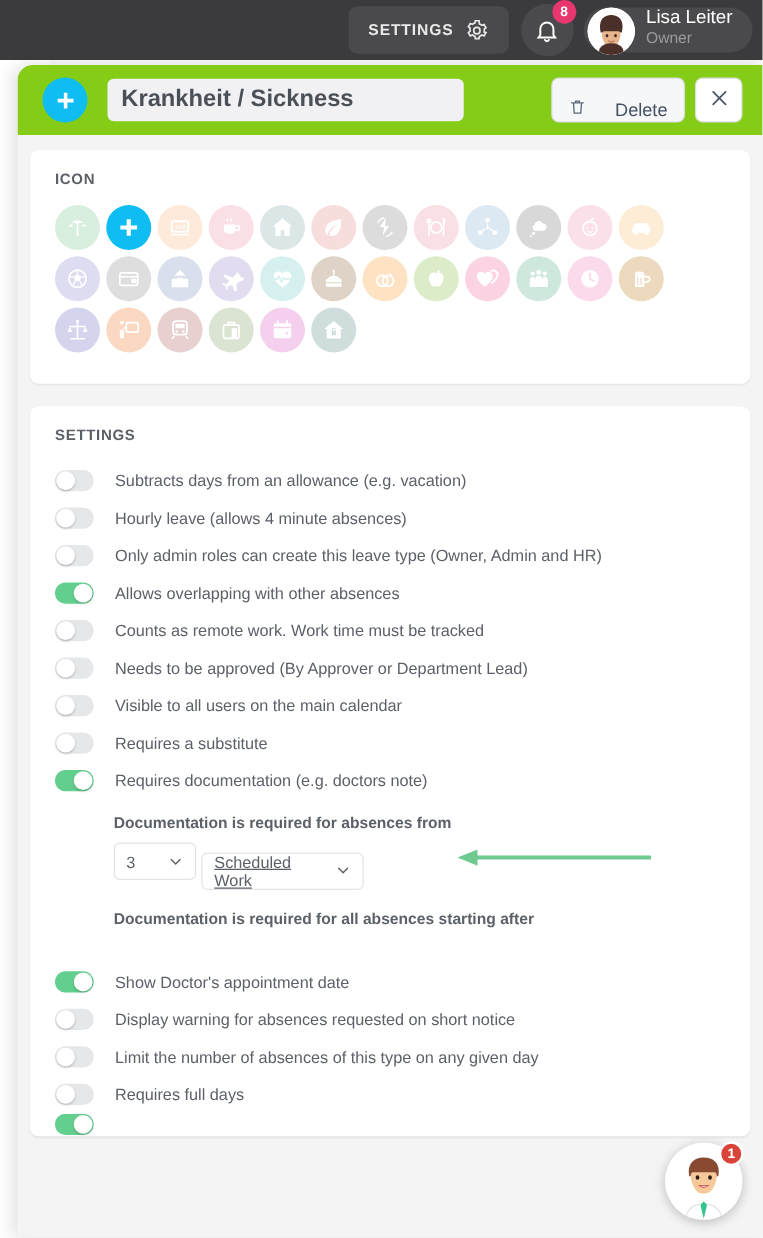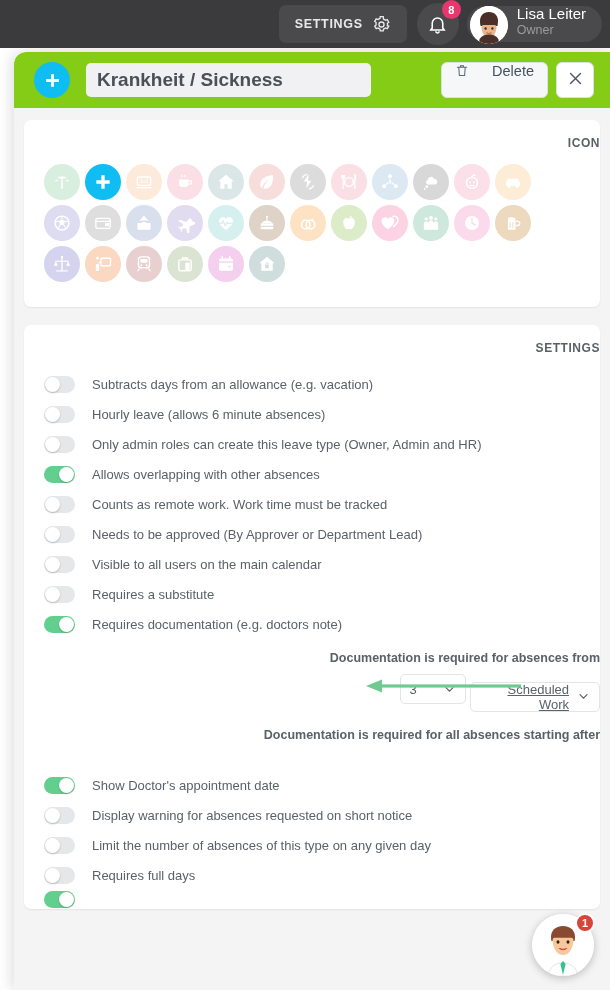--- a/index.html
+++ b/index.html
@@ -96,38 +96,37 @@
   #name-input {
     flex: 1 1 auto; margin-left: 16px; max-width: 285px;
     height: 34px; border: none; border-radius: 5px;
     background: #f1f1f3;
     font-family: "Liberation Sans", sans-serif;
     font-size: 19px; font-weight: bold; color: #4b5058;
     padding: 0 11px;
   }
   #header-actions { margin-left: auto; display: flex; gap: 8px; align-items: center; }
   #delete-btn {
-    display: flex; align-items: flex-start; gap: 23px;
+    display: flex; align-items: flex-end; gap: 23px;
     height: 36px; padding: 0 13px;
     border: 1px solid #dcdfe3; border-radius: 6px;
     background: #f6f7f8; color: #455062;
     font-size: 14.5px; cursor: pointer;
     font-family: "Liberation Sans", sans-serif;
   }
   #close-btn {
     width: 38px; height: 36px;
     border: 1px solid #dcdfe3; border-radius: 6px;
     background: #ffffff; cursor: pointer;
     display: flex; align-items: center; justify-content: center;
   }
 
   #modal-body {
     height: 882px; overflow: hidden;
     padding: 12px 10px 0 10px;
-    text-align: right;
   }
   .card {
     background: #ffffff; border-radius: 7px;
     box-shadow: 0 1px 2px rgba(0,0,0,.07);
     margin-bottom: 18px;
   }
   .card-title {
     font-size: 12px; font-weight: bold; letter-spacing: .55px;
     color: #5b5f66;
     padding: 16px 0 0 20px;
@@ -533,21 +532,21 @@
           <div class="setting-row">
             <span class="toggle">
               <span class="knob"></span>
             </span>
             <span class="setting-label">Subtracts days from an allowance (e.g. vacation)</span>
           </div>
           <div class="setting-row">
             <span class="toggle">
               <span class="knob"></span>
             </span>
-            <span class="setting-label">Hourly leave (allows 6 minute absences)</span>
+            <span class="setting-label">Hourly leave (allows 4 minute absences)</span>
           </div>
           <div class="setting-row">
             <span class="toggle">
               <span class="knob"></span>
             </span>
             <span class="setting-label">Only admin roles can create this leave type (Owner, Admin and HR)</span>
           </div>
           <div class="setting-row">
             <span class="toggle on">
               <span class="knob"></span>

